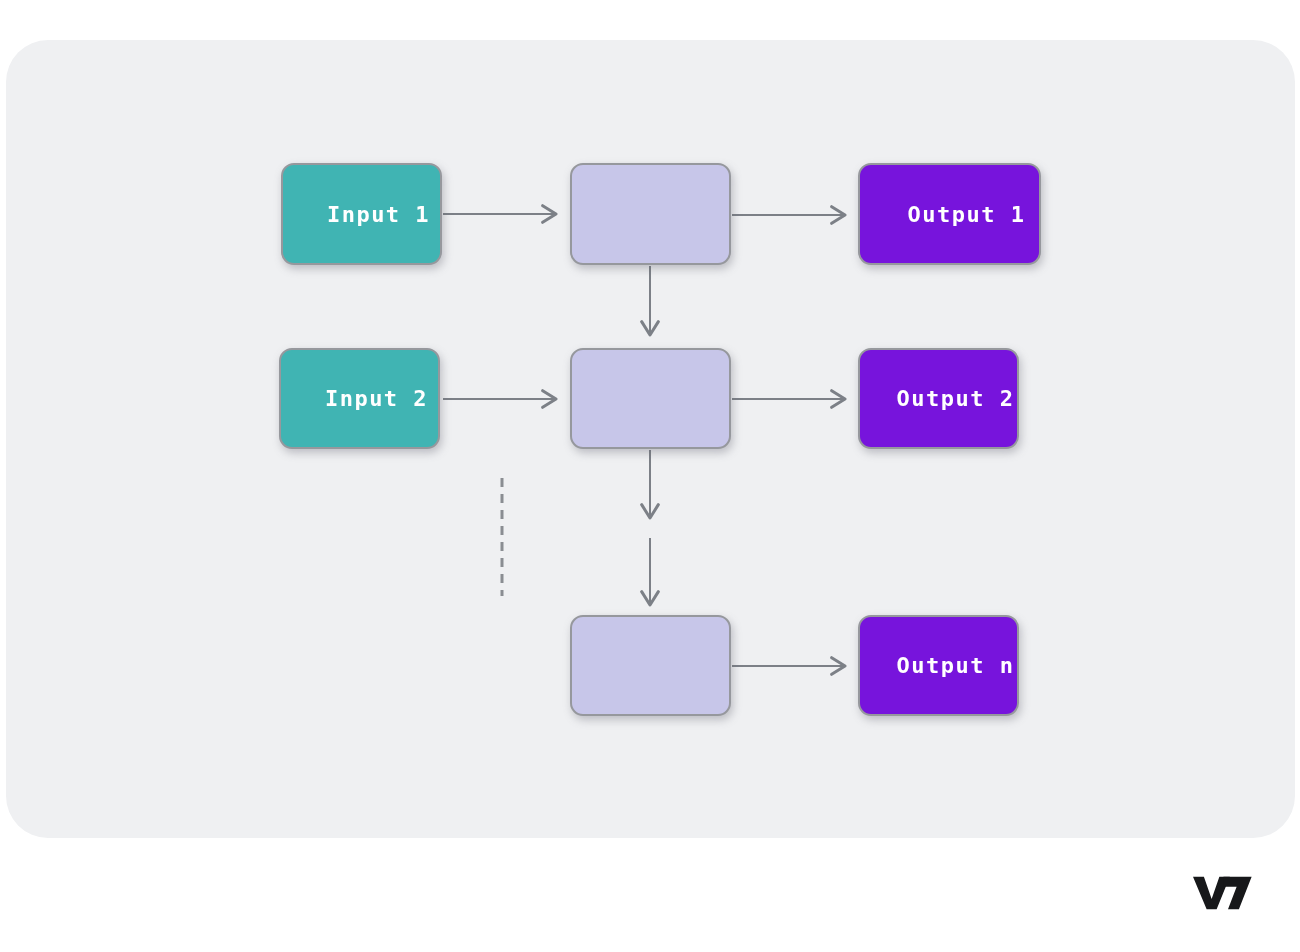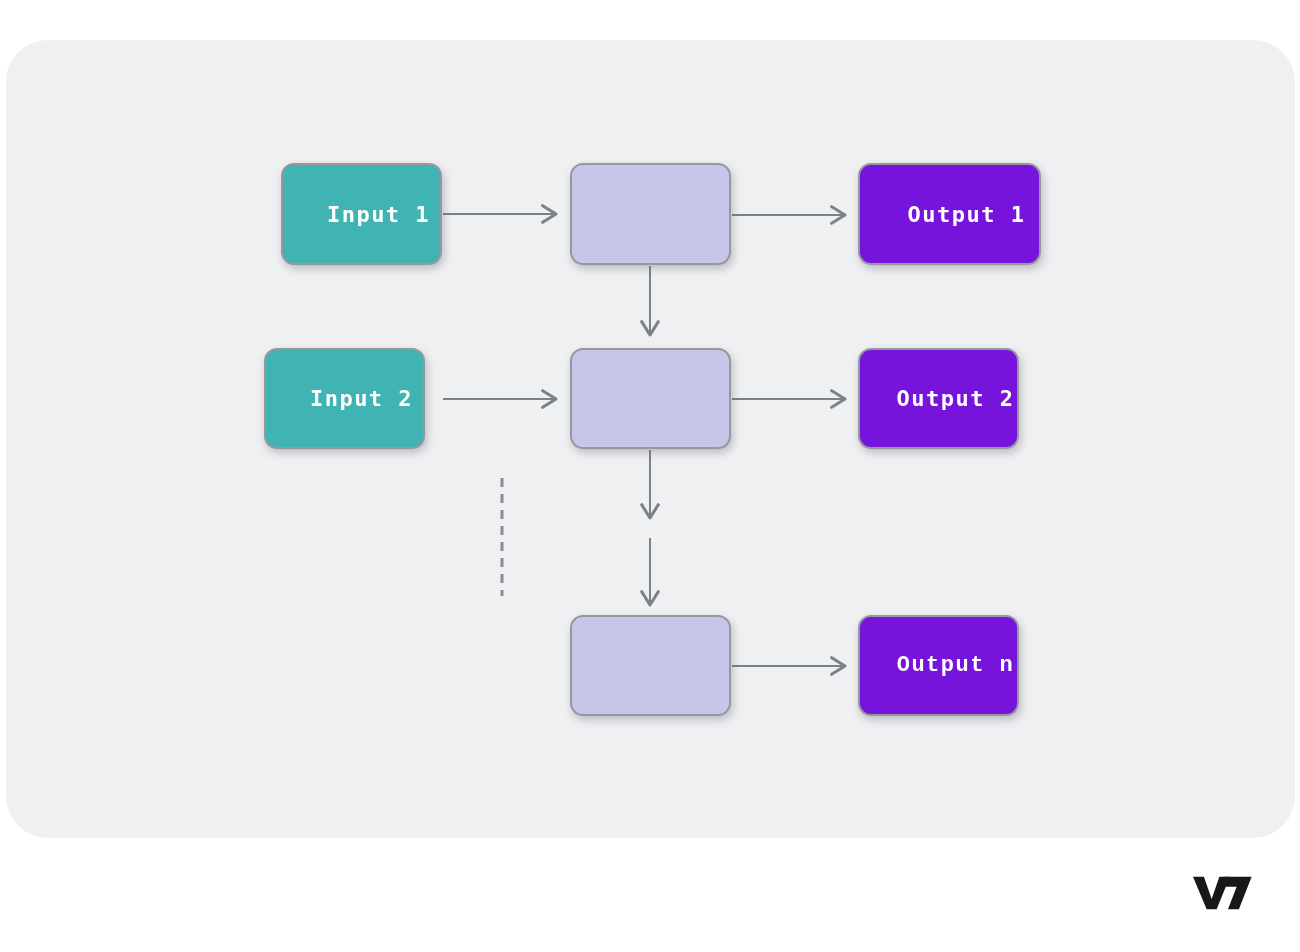--- a/index.html
+++ b/index.html
@@ -53,25 +53,25 @@
     margin-left: 34px;
   }
   .node.input   { background: var(--input_fill, #40b4b3); }
   .node.process { background: var(--process_fill, #c7c6e9); }
   .node.output  { background: var(--output_fill, #7714dc); }
 
   
   .n-input-1  { left: 281px; top: 163px; width: 161px; height: 102px; }
   .n-proc-1   { left: 570px; top: 163px; width: 161px; height: 102px; }
   .n-out-1    { left: 858px; top: 163px; width: 183px; height: 102px; }
-  .n-input-2  { left: 264px; top: 348px; width: 161px; height: 101px; }
+  .n-input-2  { left: 279px; top: 348px; width: 161px; height: 101px; }
   .n-proc-2   { left: 570px; top: 348px; width: 161px; height: 101px; }
   .n-out-2    { left: 858px; top: 348px; width: 161px; height: 101px; }
   .n-proc-3   { left: 570px; top: 615px; width: 161px; height: 101px; }
-  .n-out-n    { left: 858px; top: 615px; width: 161px; height: 101px; font-family: Liberation Mono, monospace; }
+  .n-out-n    { left: 858px; top: 615px; width: 161px; height: 101px; }
 
   .logo {
     position: absolute;
     left: 1193px;
     top: 874px;
     width: 60px;
     height: 38px;
   }
 </style>
 </head>

